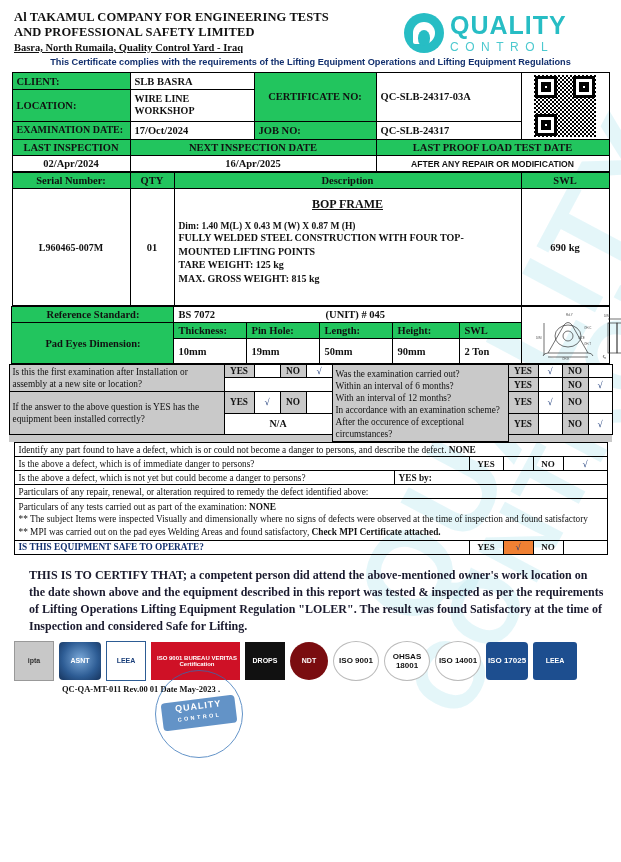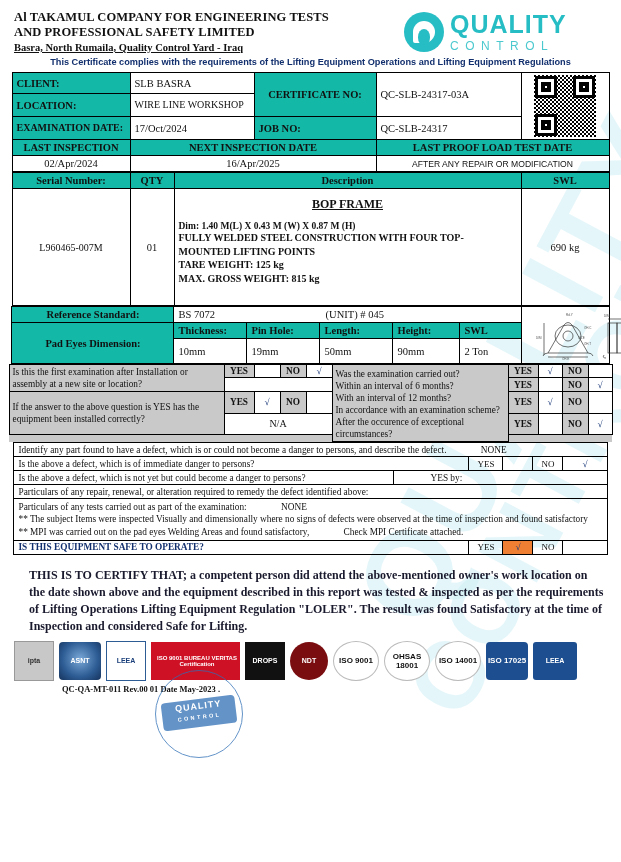--- a/index.html
+++ b/index.html
@@ -25,21 +25,21 @@
     letter-spacing:4px;
     pointer-events:none;
     z-index:0;
     white-space:nowrap;
   }
   .wm2{left:300px;top:430px;font-size:96px;}
 
   .content{position:relative;z-index:2;}
 
   
-  .hdr{display:flex;align-items:flex-start;padding:10px 12px 0 14px;}
+  .hdr{display:flex;align-items:center;padding:10px 12px 0 14px;}
   .hdr-left{flex:1;}
   .co1,.co2{font-size:12.5px;font-weight:bold;letter-spacing:.1px;line-height:15px;}
   .co3{font-size:10.5px;font-weight:bold;margin-top:2px;text-decoration:underline;}
   .hdr-right{width:205px;display:flex;align-items:center;gap:6px;padding-top:2px;}
   .logo-mark{
     width:40px;height:40px;border-radius:50%;
     background:#27bdc4;position:relative;flex:0 0 auto;
   }
   .logo-mark:after{
     content:"";position:absolute;left:9px;top:9px;width:22px;height:22px;
@@ -60,23 +60,23 @@
   }
   .subtitle{
     text-align:center;font-family:"Liberation Sans",sans-serif;
     font-size:9.2px;font-weight:bold;color:#13306e;margin-top:4px;margin-bottom:5px;
   }
 
   
   table{border-collapse:collapse;}
   .main{width:597px;margin:0 auto;table-layout:fixed;}
   .main td{border:1px solid #000;padding:2px 4px;font-size:10.5px;vertical-align:middle;}
-  .g{background:#14b8a6;font-weight:bold;}
+  .g{background:#22c55e;font-weight:bold;}
   .ctr{text-align:center;}
-  .b{font-weight:normal;margin-left:32px;}
+  .b{font-weight:bold;}
 
   .qr{
     width:62px;height:62px;margin:0 auto;
     background:
       repeating-linear-gradient(90deg,#000 0 2px,#fff 2px 4px),
       repeating-linear-gradient(0deg,#000 0 2px,#fff 2px 4px);
     background-blend-mode:difference;
     position:relative;
   }
   .qr:before,.qr:after{

